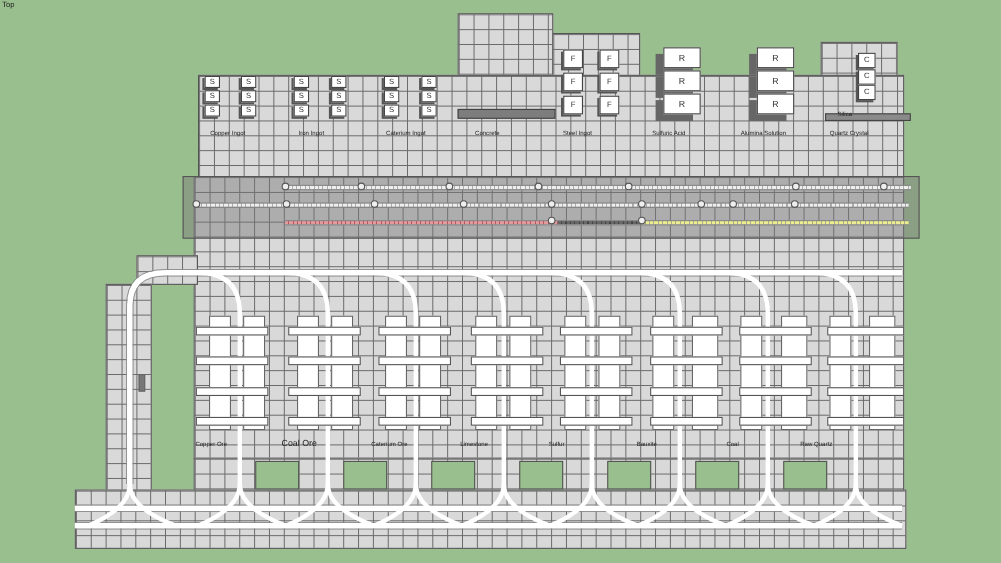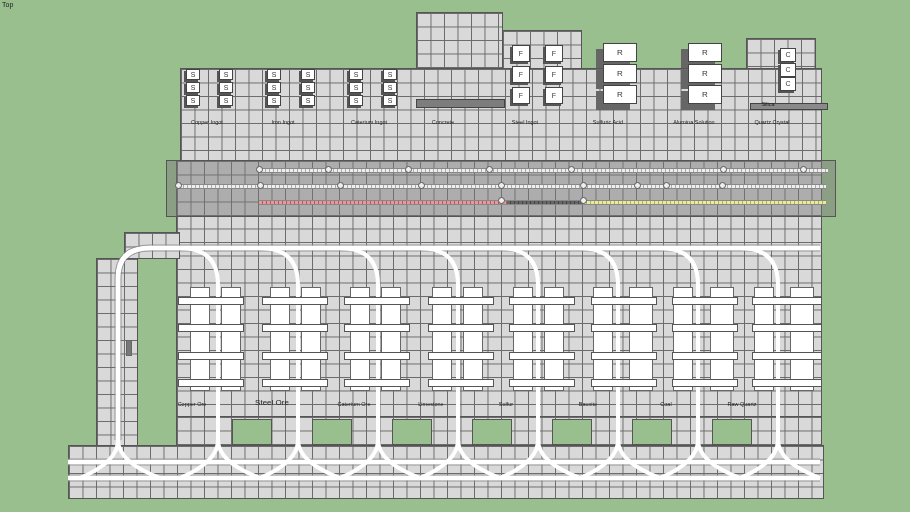--- a/index.html
+++ b/index.html
@@ -237,19 +237,19 @@
 <div>
   <div class="block" style="left:754px;top:287px;width:20px;height:104px;"></div>
   <div class="block" style="left:790px;top:287px;width:24px;height:104px;"></div>
   <div class="shelf" style="left:752px;top:297px;width:70px;"></div>
   <div class="shelf" style="left:752px;top:324px;width:70px;"></div>
   <div class="shelf" style="left:752px;top:352px;width:70px;"></div>
   <div class="shelf" style="left:752px;top:379px;width:70px;"></div>
 </div>
 
 <div class="lbl" style="left:192px;top:401px;">Copper Ore</div>
-<div class="lbl big" style="left:272px;top:398px;">Steel Ore</div>
+<div class="lbl big" style="left:272px;top:398px;">Coal Ore</div>
 <div class="lbl" style="left:354px;top:401px;">Caterium Ore</div>
 <div class="lbl" style="left:431px;top:401px;">Limestone</div>
 <div class="lbl" style="left:506px;top:401px;">Sulfur</div>
 <div class="lbl" style="left:588px;top:401px;">Bauxite</div>
 <div class="lbl" style="left:666px;top:401px;">Coal</div>
 <div class="lbl" style="left:742px;top:401px;">Raw Quartz</div>
 
 </body></html>

